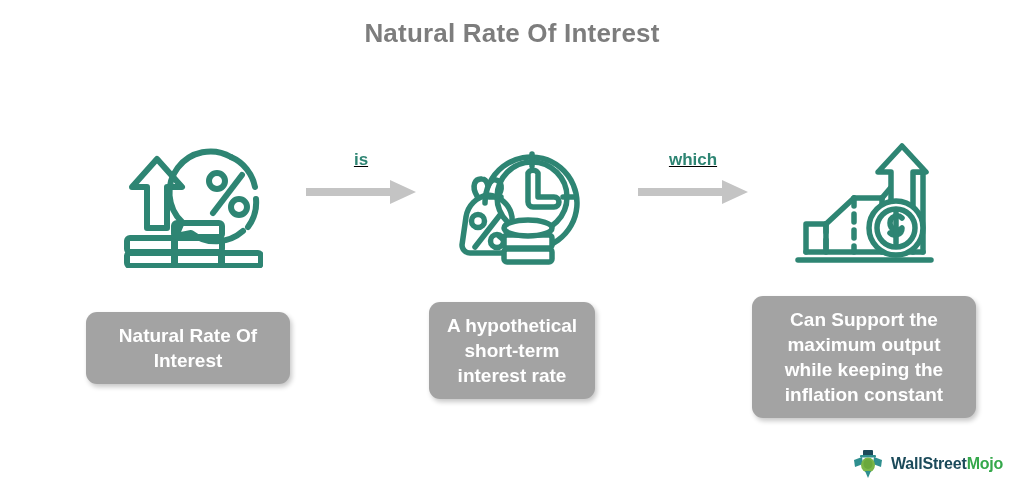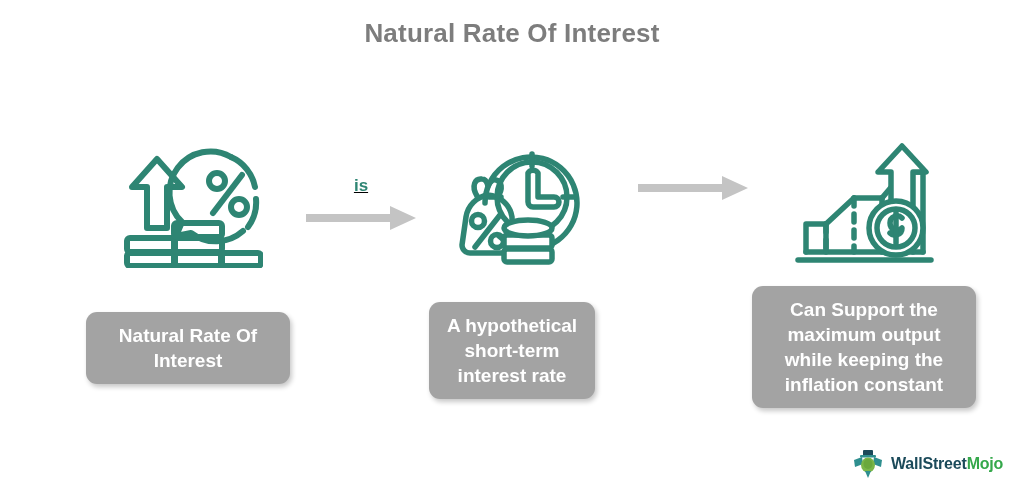--- a/index.html
+++ b/index.html
@@ -63,26 +63,26 @@
     font-size: 19px;
     line-height: 25px;
     text-align: center;
     border-radius: 11px;
     padding: 11px 16px;
     box-shadow: 2px 3px 5px rgba(0,0,0,0.22);
     box-sizing: border-box;
   }
   #label-1 { width: 204px; margin-top: 42px; }
   #label-2 { width: 166px; margin-top: 32px; }
-  #label-3 { width: 224px; margin-top: 16px; }
+  #label-3 { width: 224px; margin-top: 26px; }
 
   
   .connector {
     position: absolute;
-    top: 36px;
+    top: 10px;
     width: 130px;
     height: 80px;
     text-decoration: underline;
   }
   #connector-1 { left: 296px; }
   #connector-2 { left: 628px; }
 
   .connector-label {
     text-align: center;
     font-size: 17px;
@@ -177,20 +177,21 @@
 
         <rect x="62" y="94" width="48" height="13" rx="3" fill="#ffffff"></rect>
         <rect x="62" y="108" width="48" height="13" rx="3" fill="#ffffff"></rect>
         <ellipse cx="86" cy="87" rx="24" ry="8" fill="#ffffff"></ellipse>
       </svg>
     </div>
     <div class="stage-label" id="label-2">A hypothetical short-term interest rate</div>
   </div>
 
   <div class="connector" id="connector-2">
+    <div class="connector-label">which</div>
     <svg class="connector-arrow" width="110" height="24" viewBox="0 0 110 24">
       <path d="M0 8 H84 V0 L110 12 L84 24 V16 H0 Z" fill="#c4c4c4"></path>
     </svg>
   </div>
 
   <div class="stage" id="stage-3">
     <div class="stage-icon">
       <svg width="145" height="130" viewBox="0 0 145 130" fill="none" stroke="#2e8573" stroke-width="5.5" stroke-linecap="round" stroke-linejoin="round">
 
         <line x1="6" y1="120" x2="139" y2="120"></line>

